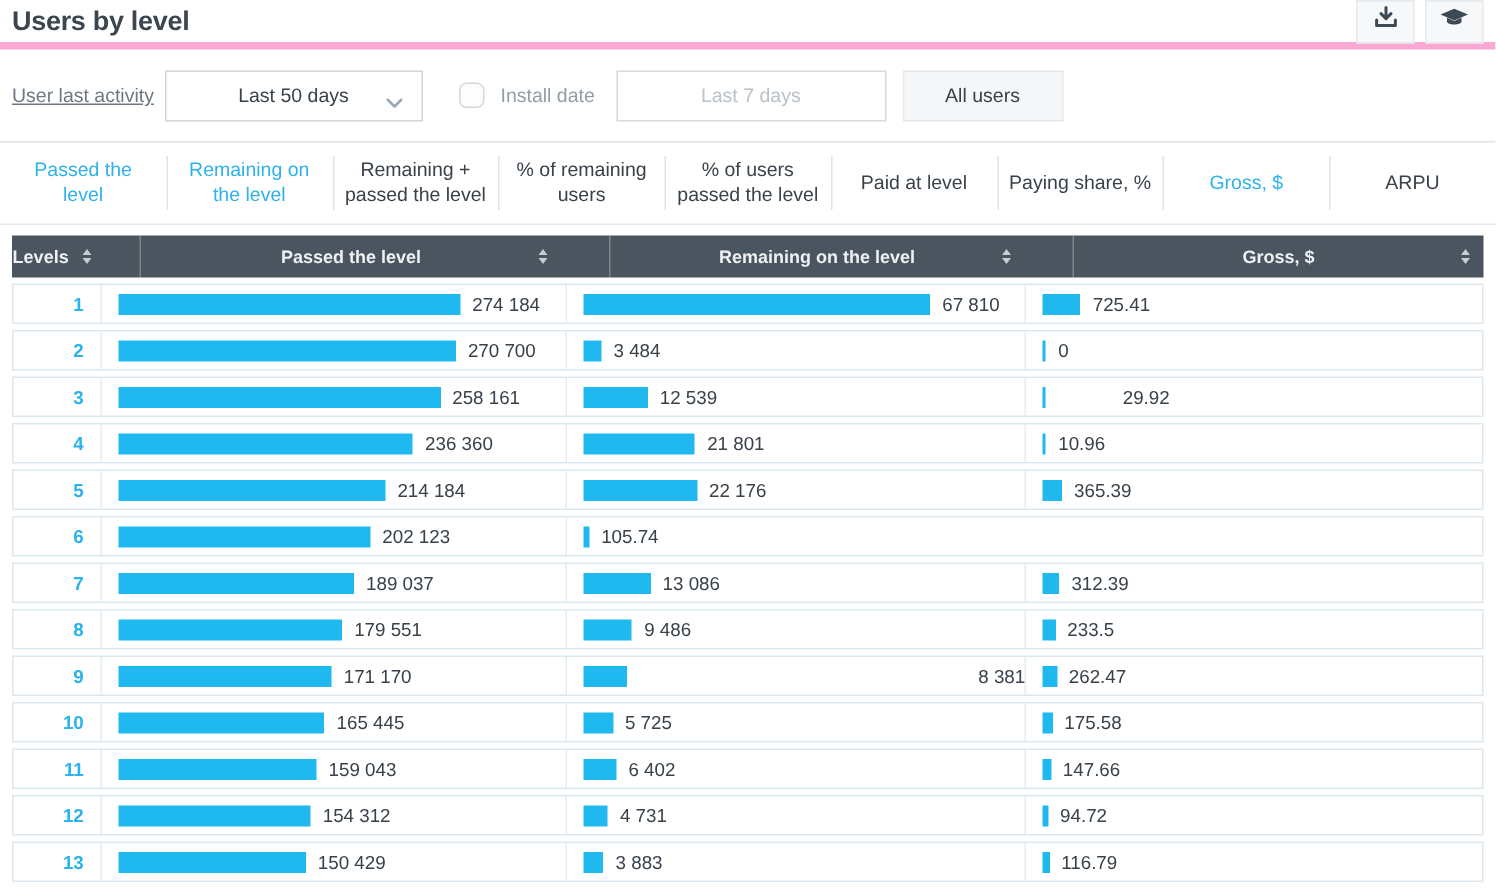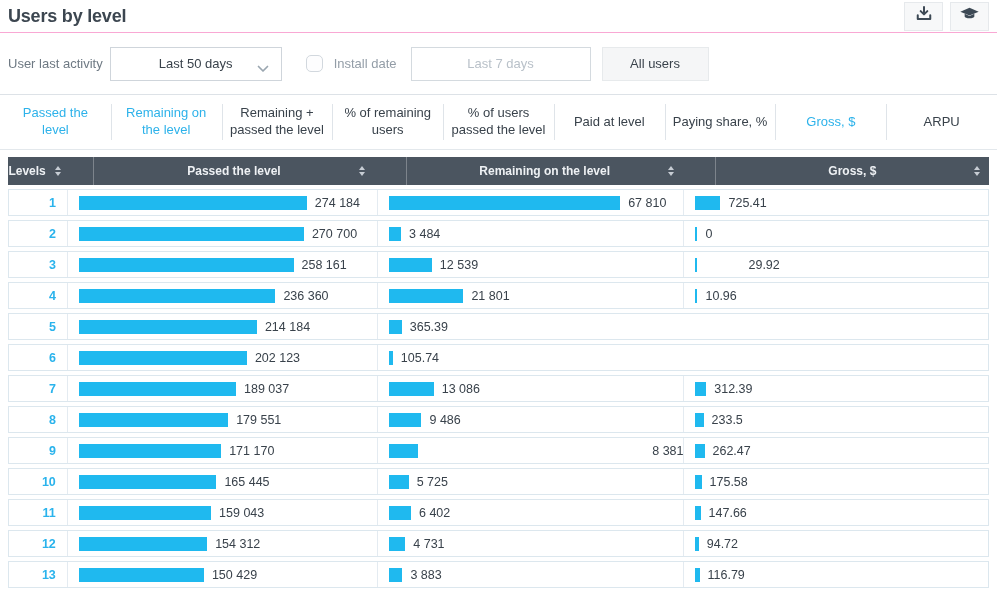--- a/index.html
+++ b/index.html
@@ -8,21 +8,21 @@
     font-family: "Liberation Sans", sans-serif;
     background: #ffffff;
     color: #39424b;
     position: relative;
   }
   .page { width: 997px; height: 592px; }
 
   
   .top-bar {
     height: 33px;
-    border-bottom: 1px solid #f9a8d4;
+    border-bottom: 5px solid #f9a8d4;
     display: flex;
     align-items: center;
     justify-content: space-between;
     padding: 0 8px;
   }
   .page-title {
     font-size: 18px;
     font-weight: bold;
     color: #3c4650;
     letter-spacing: -0.2px;
@@ -37,21 +37,21 @@
   }
 
   
   .filter-row {
     height: 62px;
     border-bottom: 1px solid #dde2e7;
     display: flex;
     align-items: center;
     padding: 0 8px;
   }
-  .filter-label { font-size: 13px; color: #6e7983; }
+  .filter-label { font-size: 13px; color: #6e7983; text-decoration: underline; }
   .select-box {
     margin-left: 7px;
     width: 172px; height: 34px;
     border: 1px solid #cfd5db;
     background: #fff;
     display: flex; align-items: center; justify-content: center;
     position: relative;
     font-size: 13px; color: #39424b;
     cursor: pointer;
   }
@@ -301,20 +301,24 @@
             <span class="bar" style="width: 2px;"></span>
             <span>10.96</span>
           </div>
         </div>
         <div class="row">
           <div class="cell cell-level" style="width: 6.01%;">5</div>
           <div class="cell cell-bar" style="width: 31.7%;">
             <span class="bar" style="width: 178.106px;"></span>
             <span>214 184</span>
           </div>
+          <div class="cell cell-bar" style="width: 31.29%;">
+            <span class="bar" style="width: 75.5443px;"></span>
+            <span>22 176</span>
+          </div>
           <div class="cell cell-bar" style="width: 31%;">
             <span class="bar" style="width: 12.5925px;"></span>
             <span>365.39</span>
           </div>
         </div>
         <div class="row">
           <div class="cell cell-level" style="width: 6.01%;">6</div>
           <div class="cell cell-bar" style="width: 31.7%;">
             <span class="bar" style="width: 168.077px;"></span>
             <span>202 123</span>

